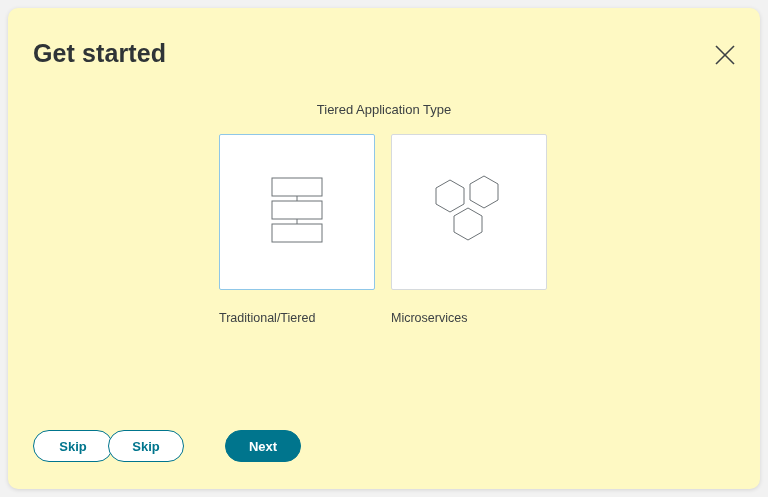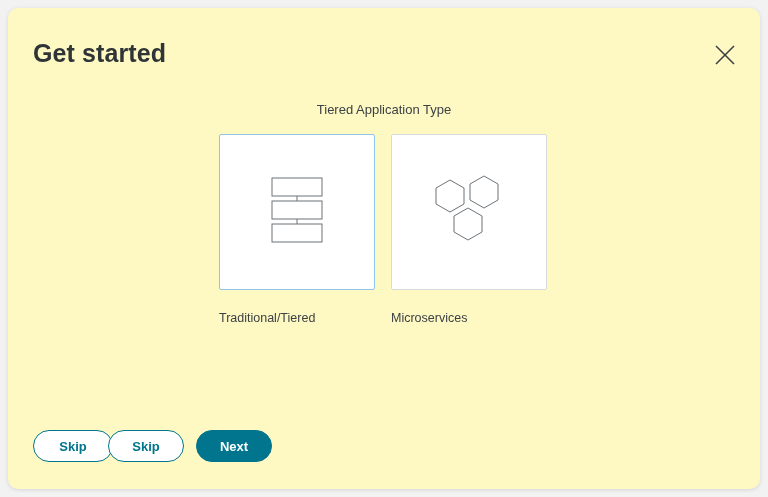--- a/index.html
+++ b/index.html
@@ -123,21 +123,21 @@
     box-sizing: border-box;
     cursor: pointer;
     background: #ffffff;
     border: 1px solid #00758d;
     color: #00758d;
     padding: 0;
   }
   .btn-back { left: 25px; width: 80px; }
   .btn-skip { left: 100px; width: 76px; }
   .btn-next {
-    left: 188px;
+    left: 217px;
     width: 76px;
     background: #00758d;
     border-color: #00758d;
     color: #ffffff;
   }
 </style>
 </head>
 <body>
 
 <div class="dialog">

